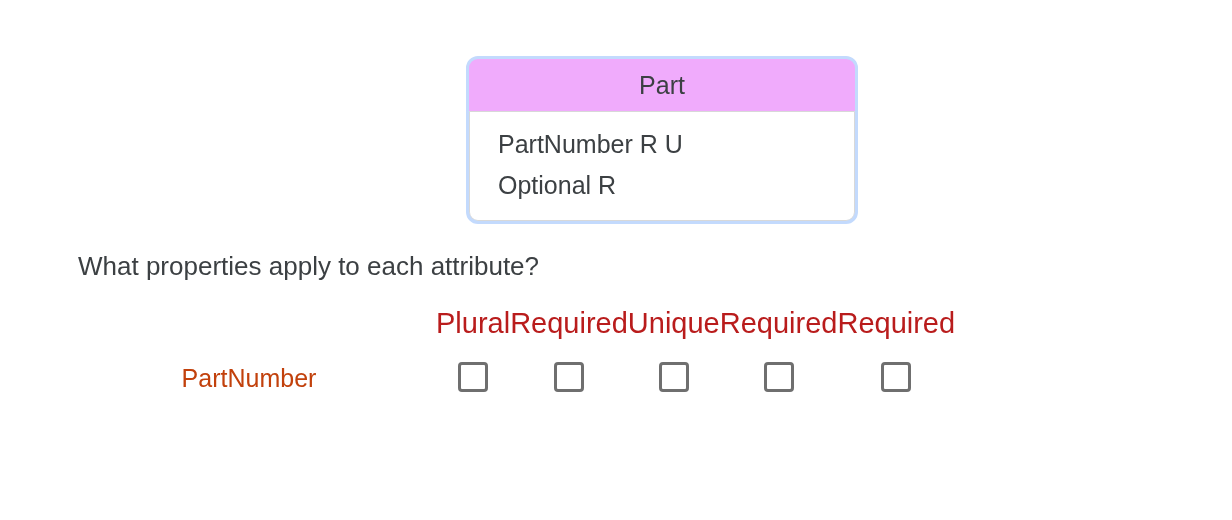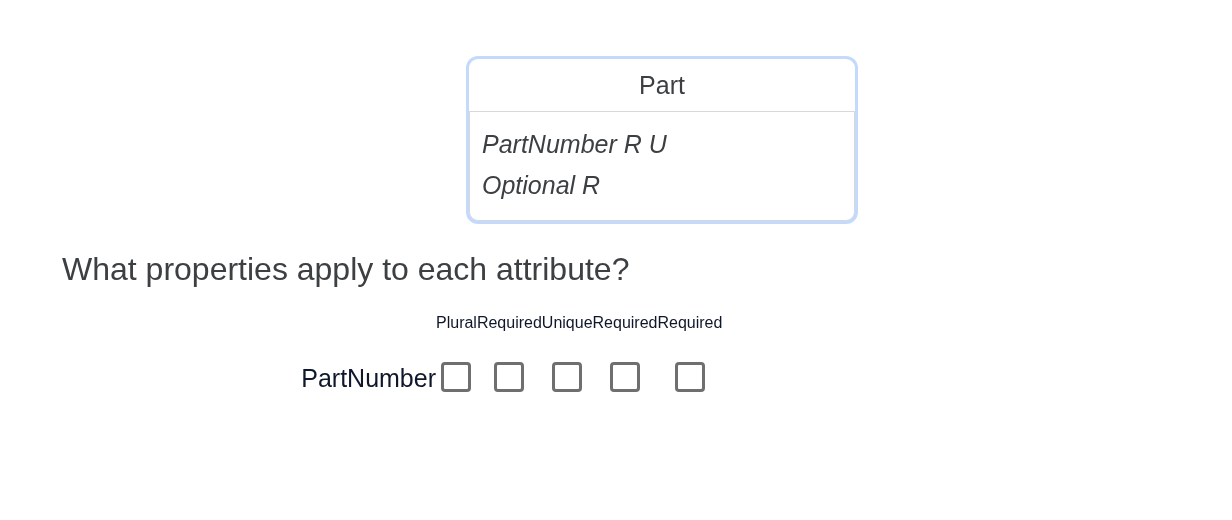--- a/index.html
+++ b/index.html
@@ -22,81 +22,80 @@
     left: 466px;
     top: 56px;
     width: 392px;
     box-sizing: border-box;
     border: 3px solid #c3dafd;
     border-radius: 12px;
     background: #c3dafd;
     overflow: hidden;
   }
   .entity-header {
-    background: #ffffff;
+    background: #f0abfc;
     height: 52px;
     line-height: 52px;
     text-align: center;
     font-size: 25px;
     color: #3c4043;
     letter-spacing: 0.1px;
   }
   .entity-body {
     background: #ffffff;
     border: 1px solid #d8d8d8;
     border-radius: 0 0 9px 9px;
-    padding: 12px 0 14px 12px;
+    padding: 12px 0 14px 28px;
     box-sizing: border-box;
-    font-style: italic;
   }
   .attr-line {
     font-size: 25px;
     line-height: 41px;
     color: #3c4043;
     white-space: nowrap;
   }
 
   
   .question {
     position: absolute;
-    left: 62px;
+    left: 78px;
     top: 251px;
-    font-size: 32px;
+    font-size: 26px;
     color: #3c4043;
     white-space: nowrap;
   }
 
   
   .matrix {
     position: absolute;
     left: 62px;
     top: 303px;
     border-collapse: collapse;
   }
   .matrix th,
   .matrix td {
     padding: 0;
     font-weight: normal;
   }
   .col-head {
-    font-size: 16px;
-    color: #0f172a;
+    font-size: 29px;
+    color: #b91c1c;
     text-align: left;
     height: 40px;
     vertical-align: middle;
     padding: 0 14px;
     white-space: nowrap;
   }
   .corner-head {
     width: 374px;
   }
   .row-label {
     font-size: 25px;
-    color: #0f172a;
-    text-align: right;
+    color: #c2410c;
+    text-align: center;
     height: 71px;
     vertical-align: middle;
     white-space: nowrap;
   }
   .cb-cell {
     text-align: center;
     vertical-align: middle;
     height: 71px;
   }
   .checkbox {

